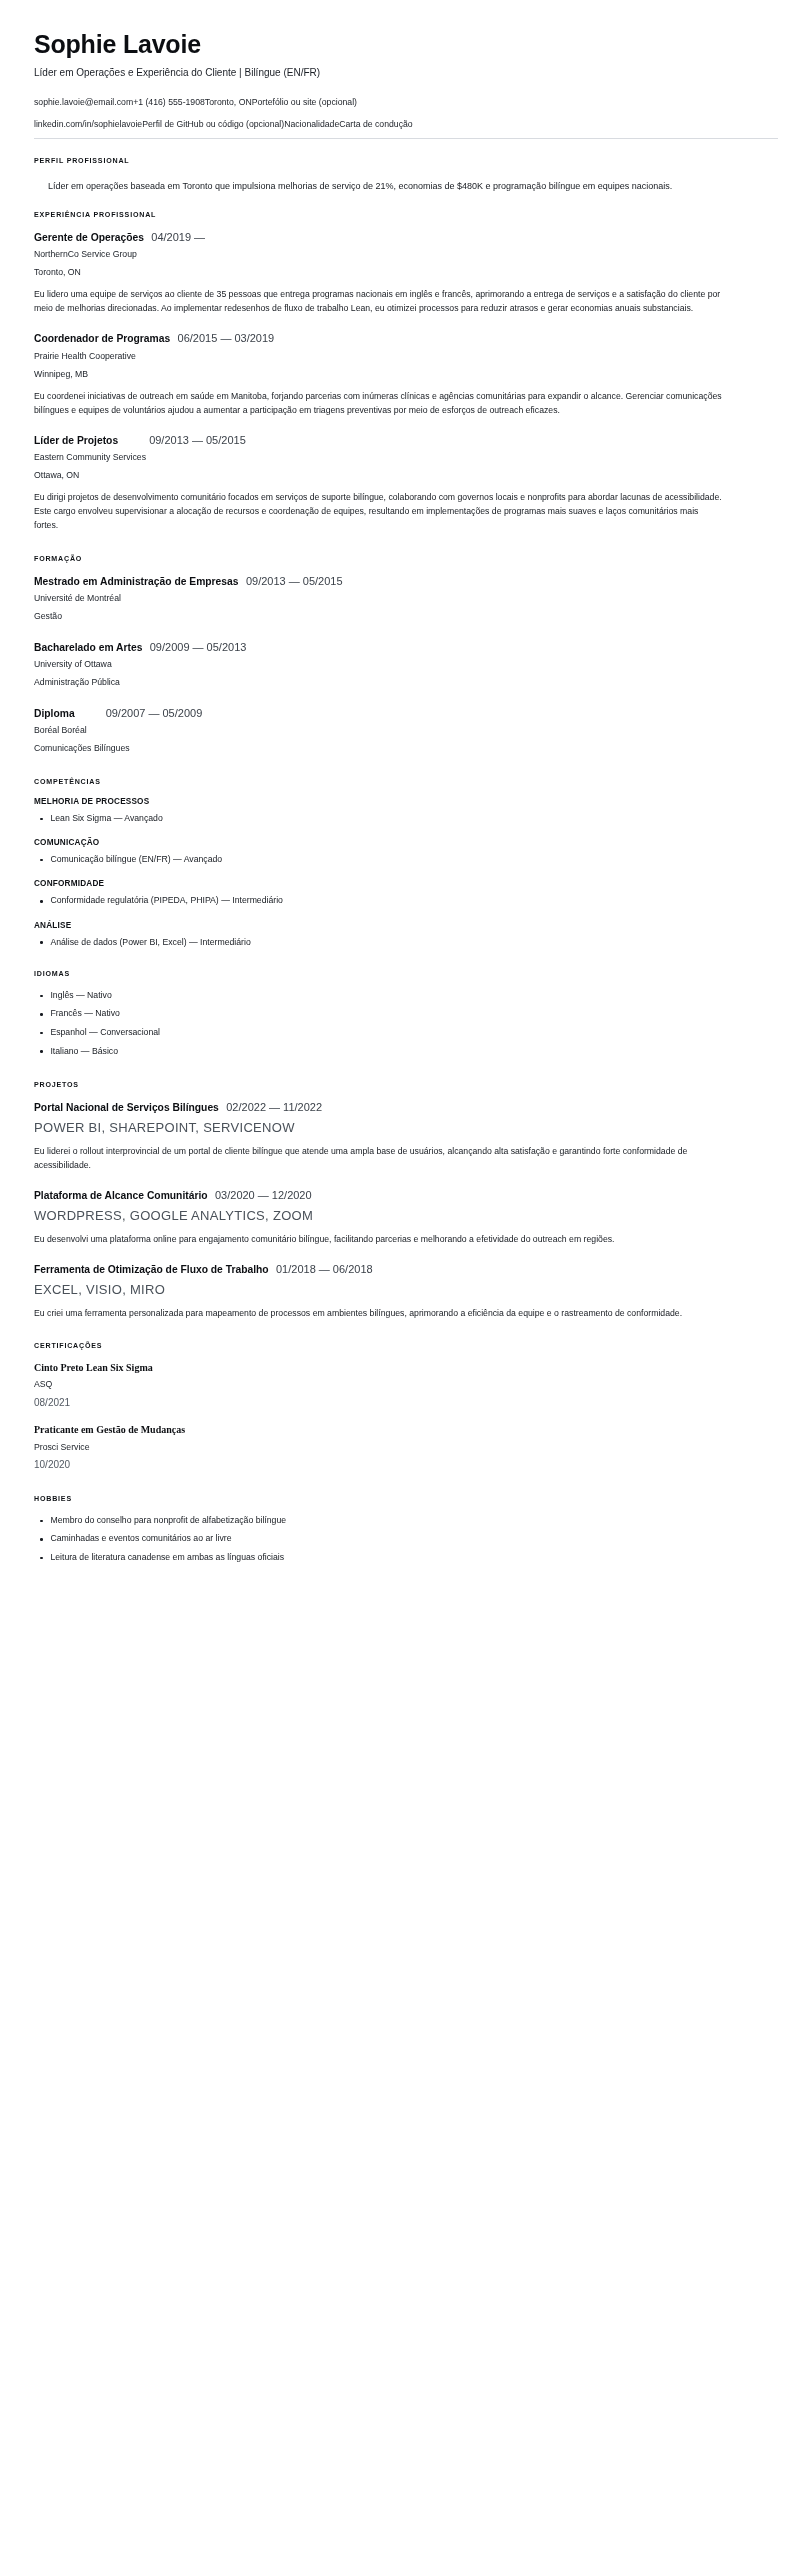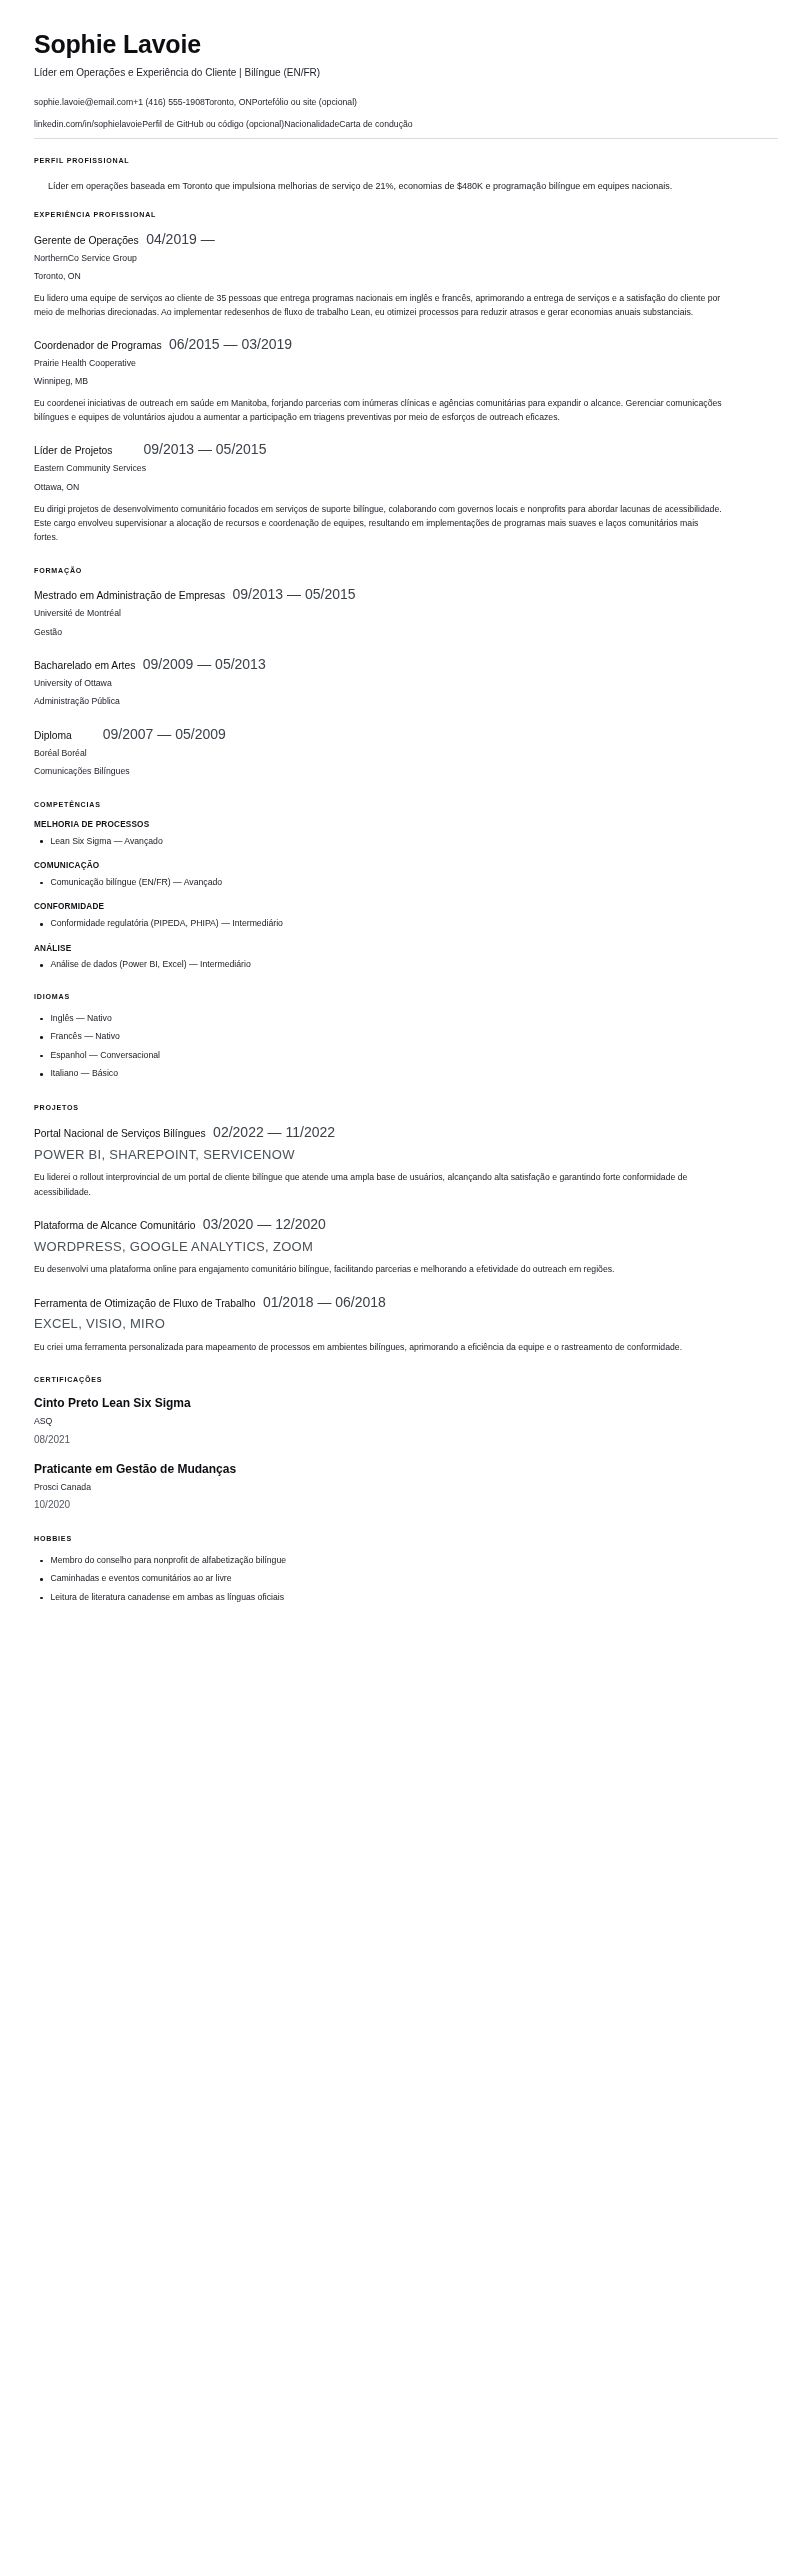--- a/index.html
+++ b/index.html
@@ -83,26 +83,26 @@
   .entry:last-child { margin-bottom: 0; }
 
   .entry-head {
     display: flex;
     align-items: baseline;
     flex-wrap: wrap;
     margin-bottom: 3.7px;
   }
   .entry-title {
     font-size: 10.3px;
-    font-weight: 400;
+    font-weight: 700;
     color: #0c0e12;
     line-height: 1.3;
   }
   .entry-dates {
-    font-size: 14px;
+    font-size: 11px;
     font-weight: 400;
     color: #3b4149;
     margin-left: 7.4px;
     line-height: 1.3;
     white-space: nowrap;
   }
   .entry-dates.wide-gap { margin-left: 31px; }
 
   .entry-sub {
     font-size: 8.7px;
@@ -167,25 +167,26 @@
     width: 2.6px;
     height: 2.6px;
     border-radius: 50%;
     background: #171b21;
   }
 
   
   .cert-entry { margin-bottom: 13.8px; }
   .cert-entry:last-child { margin-bottom: 0; }
   .cert-name {
-    font-size: 12px;
+    font-size: 10px;
     font-weight: 700;
     color: #0c0e12;
     line-height: 1.4;
     margin: 0 0 3.7px 0;
+    font-family: Liberation Serif, serif;
   }
   .cert-issuer {
     font-size: 8.7px;
     color: #20252c;
     line-height: 1.5;
     margin: 0 0 3.2px 0;
   }
   .cert-date {
     font-size: 10px;
     color: #525962;
@@ -367,21 +368,21 @@
     <h2 class="section-title">CERTIFICAÇÕES</h2>
 
     <div class="cert-entry">
       <div class="cert-name">Cinto Preto Lean Six Sigma</div>
       <div class="cert-issuer">ASQ</div>
       <div class="cert-date">08/2021</div>
     </div>
 
     <div class="cert-entry">
       <div class="cert-name">Praticante em Gestão de Mudanças</div>
-      <div class="cert-issuer">Prosci Canada</div>
+      <div class="cert-issuer">Prosci Service</div>
       <div class="cert-date">10/2020</div>
     </div>
   </section>
 
   <section class="section section-hobbies">
     <h2 class="section-title">HOBBIES</h2>
     <ul class="bullets">
       <li>Membro do conselho para nonprofit de alfabetização bilíngue</li>
       <li>Caminhadas e eventos comunitários ao ar livre</li>
       <li>Leitura de literatura canadense em ambas as línguas oficiais</li>

